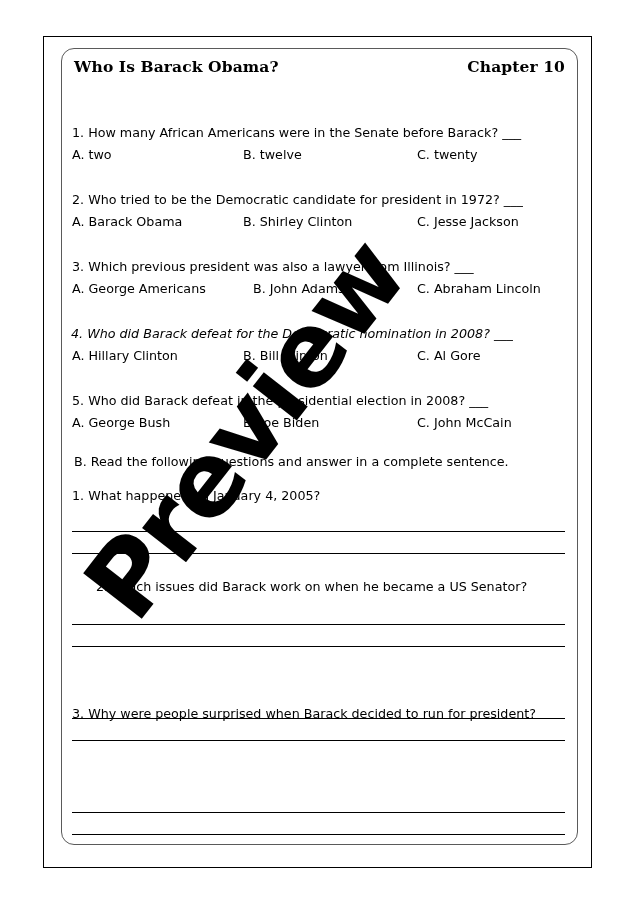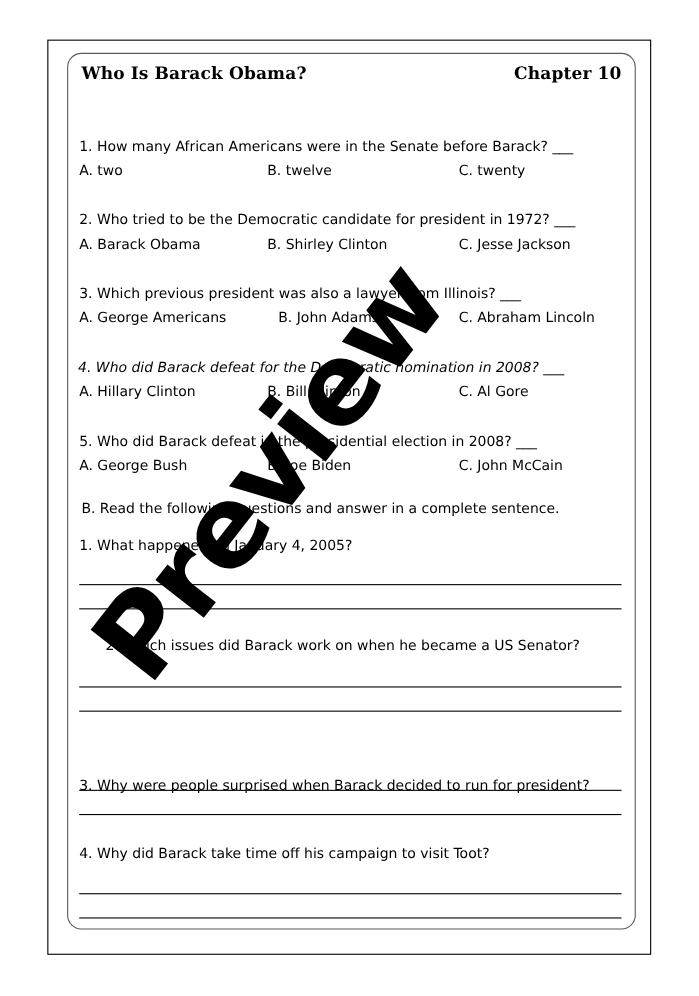--- a/index.html
+++ b/index.html
@@ -190,21 +190,20 @@
     <div class="rule" style="top:505px;"></div>
 
     <div class="short-question" style="left:11px; top:531px;margin-left:24px;">2. Which issues did Barack work on when he became a US Senator?</div>
     <div class="rule" style="top:576px;"></div>
     <div class="rule" style="top:598px;"></div>
 
     <div class="short-question" style="left:11px; top:658px;">3. Why were people surprised when Barack decided to run for president?</div>
     <div class="rule" style="top:670px;"></div>
     <div class="rule" style="top:692px;"></div>
 
-    <div class="short-question" style="left:11px; top:720px;">4. Why did Barack take time off his campaign to visit Toot?</div>
     <div class="rule" style="top:764px;"></div>
     <div class="rule" style="top:786px;"></div>
 
   </div>
 
   <div class="watermark">
     <div class="watermark-text">Preview</div>
   </div>
 
 </div>

